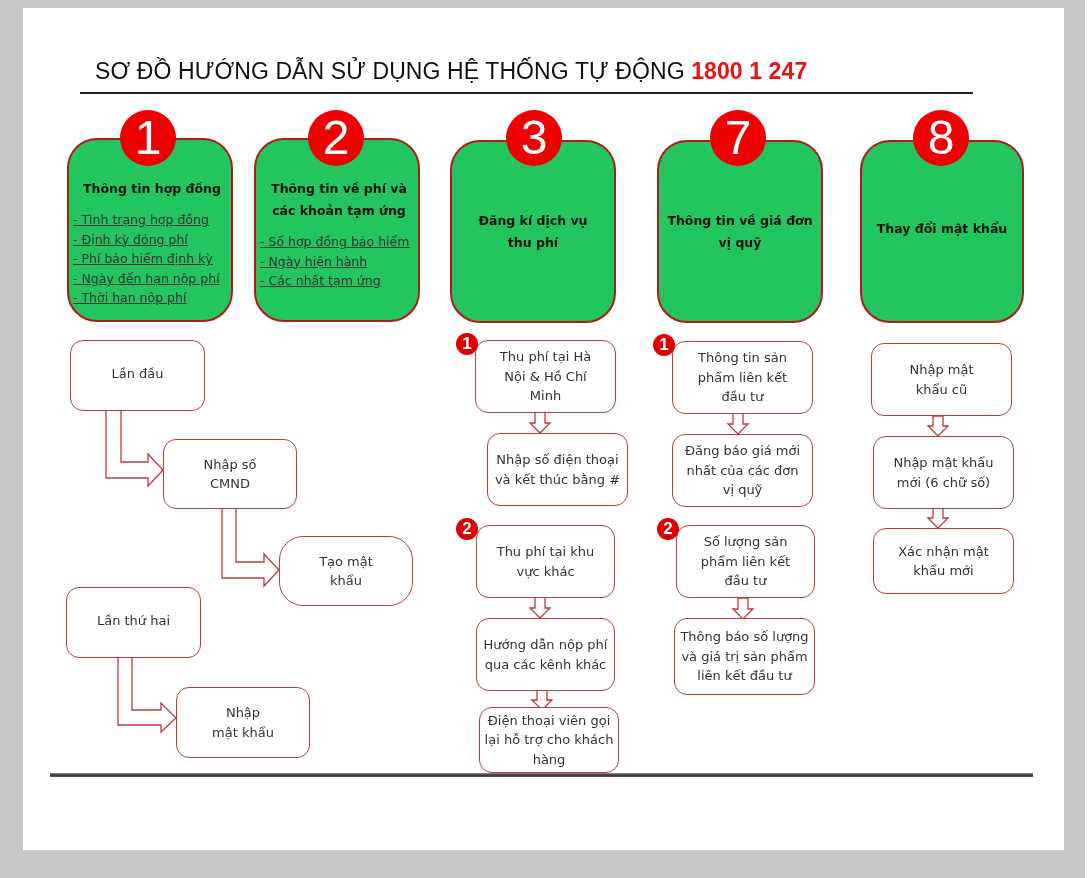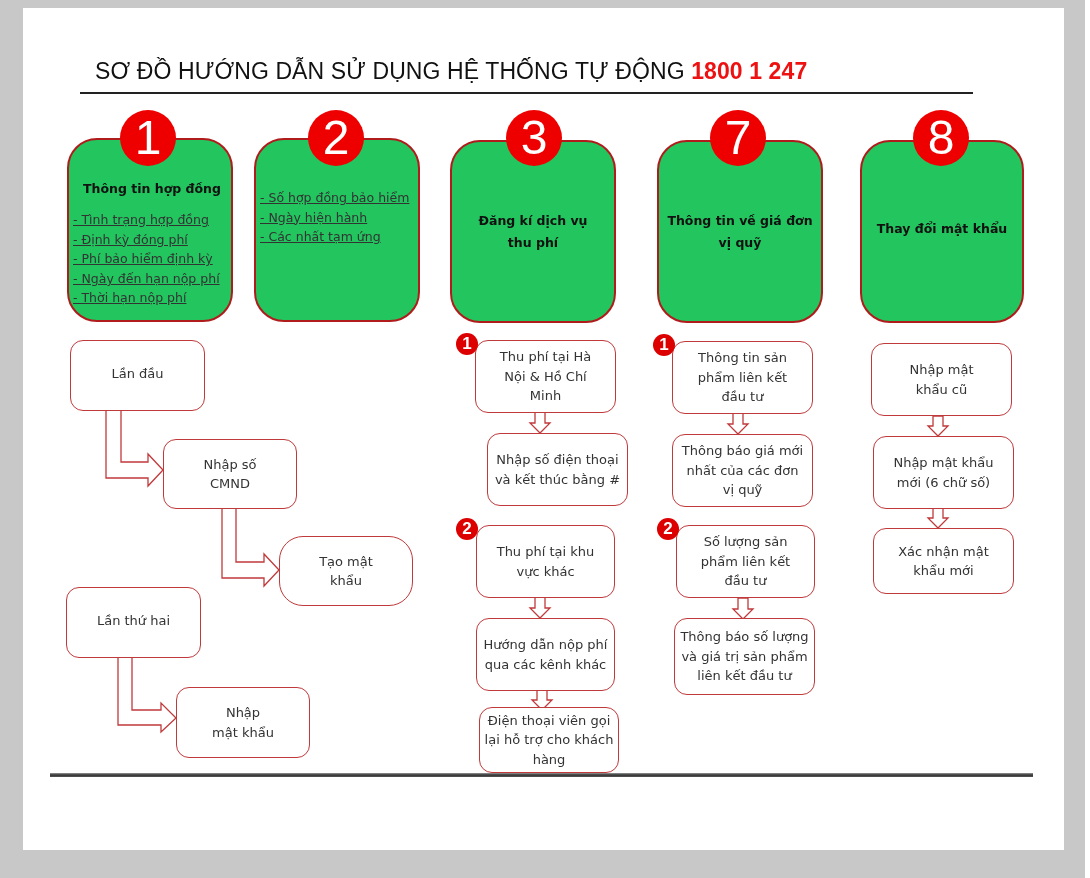--- a/index.html
+++ b/index.html
@@ -39,20 +39,21 @@
     <div>- Tình trạng hợp đồng</div>
     <div>- Định kỳ đóng phí</div>
     <div>- Phí bảo hiểm định kỳ</div>
     <div>- Ngày đến hạn nộp phí</div>
     <div>- Thời hạn nộp phí</div>
   </div>
 </div>
 <div class="badge" style="left:120px;top:110px;">1</div>
 
 <div class="cat" style="left:254px;top:138px;width:166px;height:184px;padding:38px 0 0 4px;">
+  <div class="cat-title" style="padding:0 2px;">Thông tin về phí và các khoản tạm ứng</div>
   <div class="cat-list">
     <div>- Số hợp đồng bảo hiểm</div>
     <div>- Ngày hiện hành</div>
     <div>- Các nhất tạm ứng</div>
   </div>
 </div>
 <div class="badge" style="left:308px;top:110px;">2</div>
 
 <div class="cat" style="left:450px;top:140px;width:166px;height:183px;padding:68px 14px 0;">
   <div class="cat-title">Đăng kí dịch vụ thu phí</div>
@@ -122,21 +123,21 @@
 </div>
 <div class="box" style="left:479px;top:707px;width:140px;height:66px;padding:0 4px;">
   <span>Điện thoại viên gọi lại hỗ trợ cho khách hàng</span>
 </div>
 
 <div class="box" style="left:672px;top:341px;width:141px;height:73px;padding:0 18px;">
   <span>Thông tin sản phẩm liên kết đầu tư</span>
 </div>
 <div class="mini" style="left:653px;top:334px;">1</div>
 <div class="box" style="left:672px;top:434px;width:141px;height:73px;padding:0 6px;">
-  <span>Thông báo giá mới nhất của các đơn vị quỹ</span>
+  <span>Đăng báo giá mới nhất của các đơn vị quỹ</span>
 </div>
 <div class="box" style="left:676px;top:525px;width:139px;height:73px;padding:0 18px;">
   <span>Số lượng sản phẩm liên kết đầu tư</span>
 </div>
 <div class="mini" style="left:657px;top:518px;">2</div>
 <div class="box" style="left:674px;top:618px;width:141px;height:77px;padding:0 4px;">
   <span>Thông báo số lượng và giá trị sản phẩm liên kết đầu tư</span>
 </div>
 
 <div class="box" style="left:871px;top:343px;width:141px;height:73px;padding:0 26px;">

